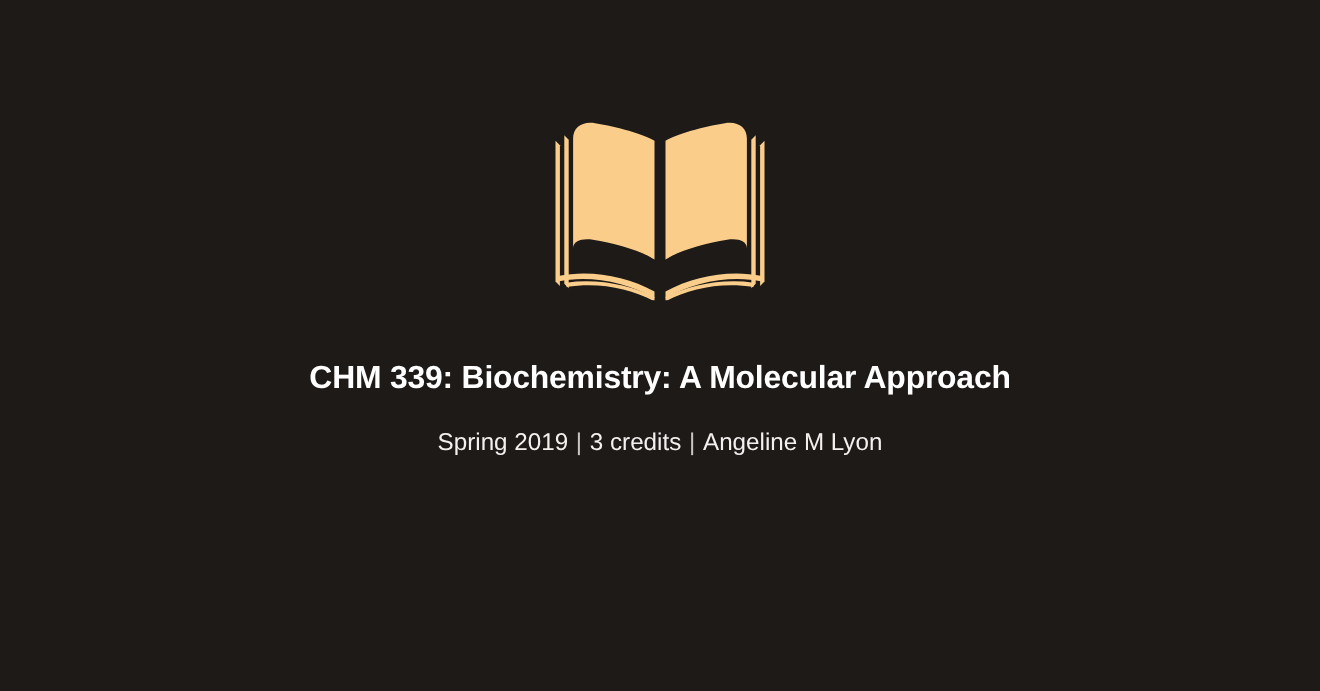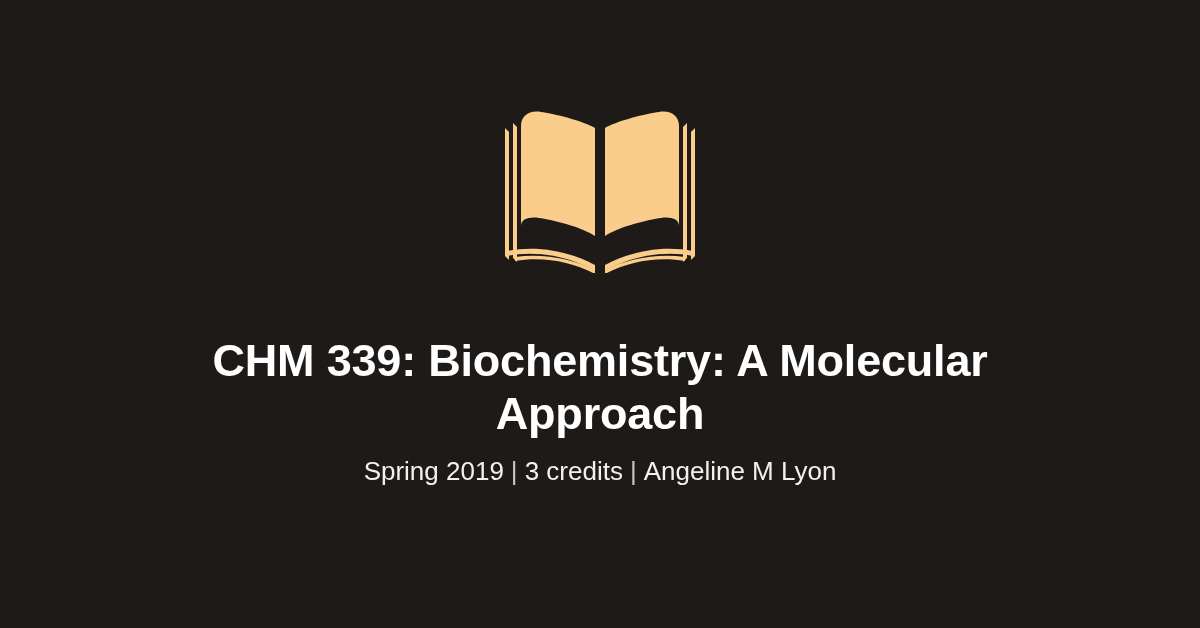--- a/index.html
+++ b/index.html
@@ -41,36 +41,36 @@
   .text-block {
     position: absolute;
     left: 0;
     right: 0;
     top: 318px;
     padding: 0 80px;
     box-sizing: border-box;
     text-align: center;
   }
   .course-title {
-    margin: 16px;
+    margin: 0;
     color: #ffffff;
     font-family: "Liberation Sans", sans-serif;
-    font-size: 45px;
+    font-size: 29px;
     font-weight: bold;
     line-height: 53px;
     letter-spacing: -0.2px;
     max-width: 880px;
     margin-left: auto;
     margin-right: auto;
   }
   .course-meta {
     margin: 16px auto 0 auto;
     color: #f2f1f0;
     font-family: "Liberation Sans", sans-serif;
-    font-size: 26px;
+    font-size: 22px;
     font-weight: normal;
     line-height: 30px;
     white-space: nowrap;
   }
   .meta-sep {
     color: #c9c6c3;
     padding: 0 7px;
     font-weight: 300;
   }
 </style>

